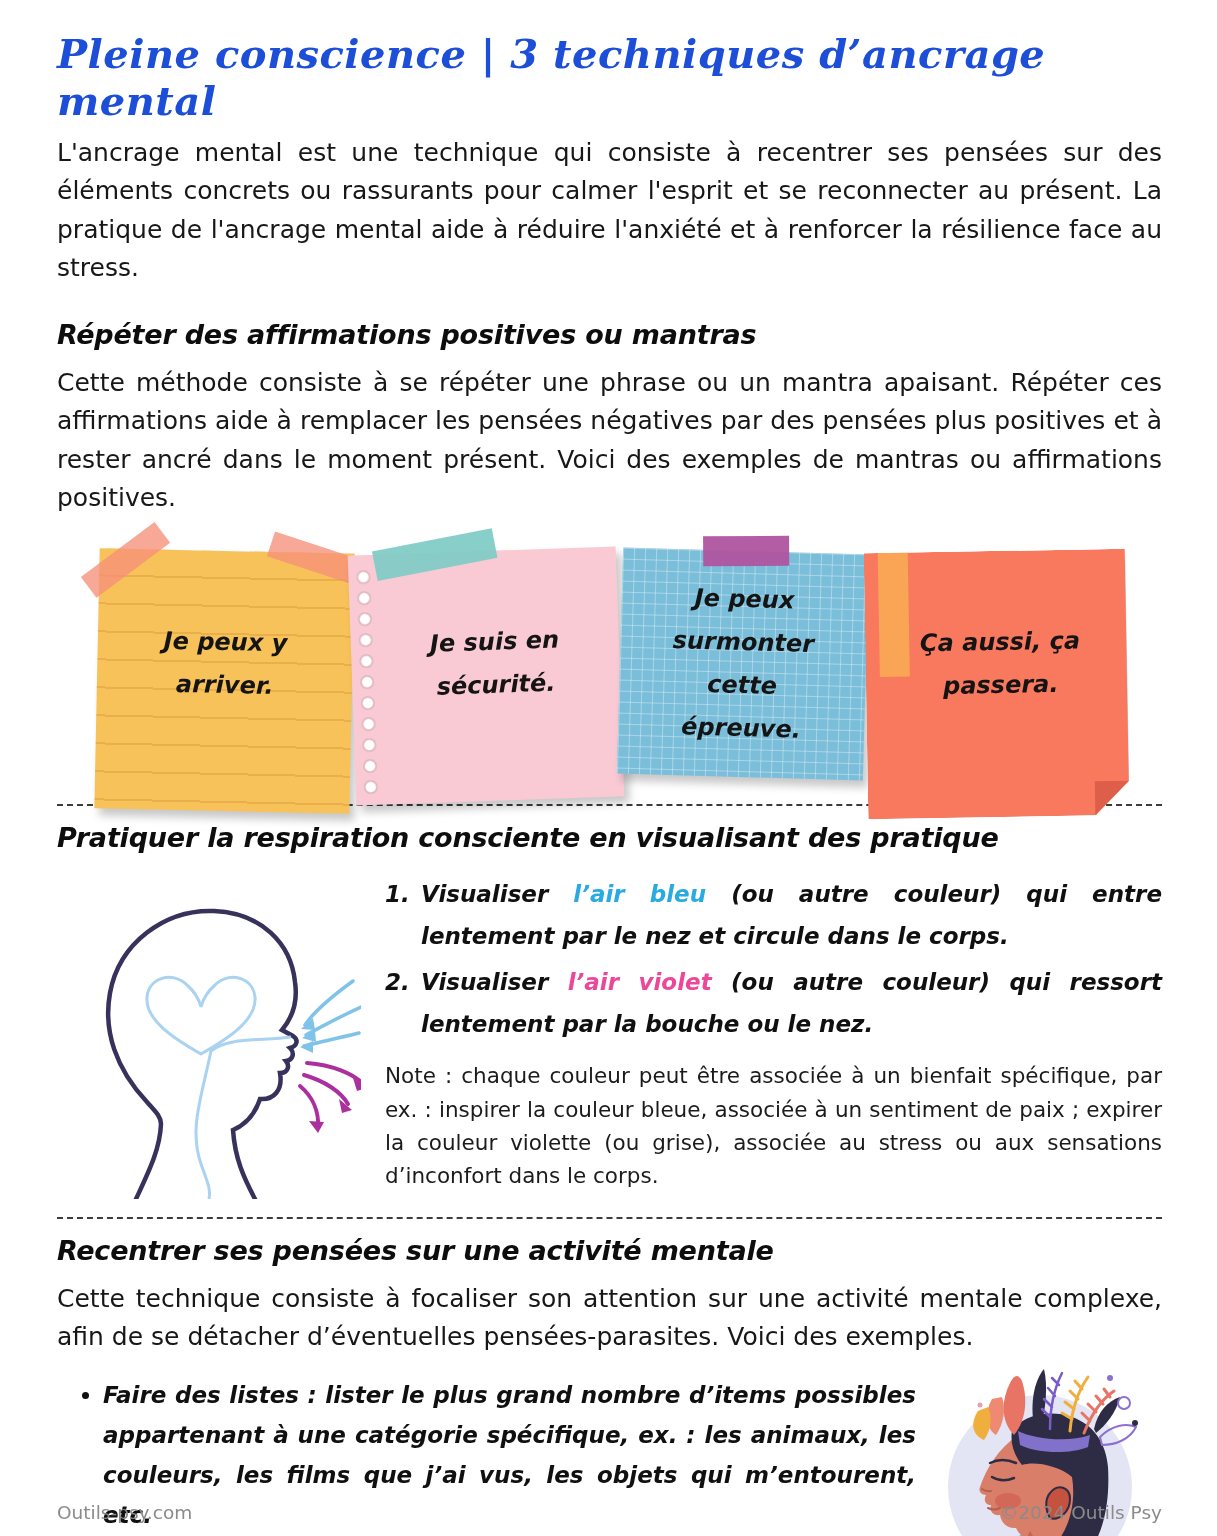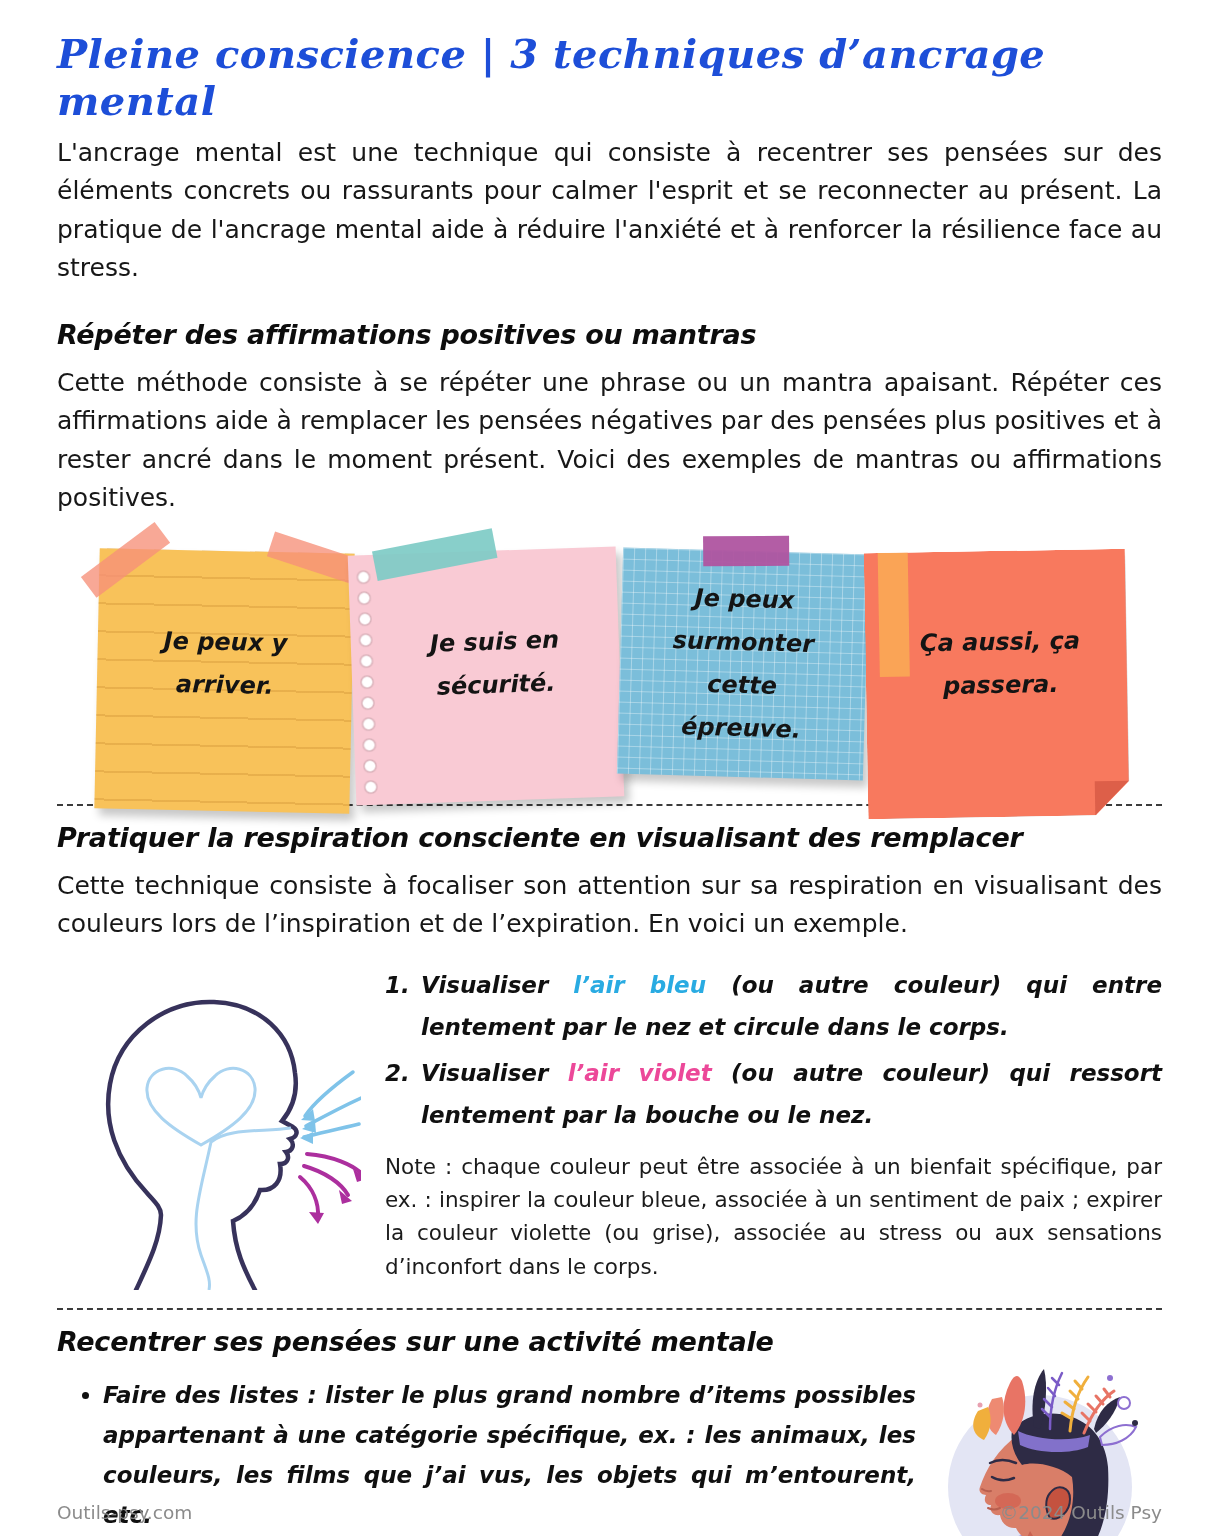--- a/index.html
+++ b/index.html
@@ -102,22 +102,21 @@
         <span class="tape tape-orange"></span>
         <span class="fold"></span>
         <span class="note-text">Ça aussi, ça passera.</span>
       </div>
     </div>
   </div>
 
   <div class="divider"></div>
 
   <div>
-    <h2 class="hand-heading">Pratiquer la respiration consciente en visualisant des remplacer</h2>
-    <p class="body-text">Cette technique consiste à focaliser son attention sur sa respiration en visualisant des couleurs lors de l’inspiration et de l’expiration. En voici un exemple.</p>
+    <h2 class="hand-heading">Pratiquer la respiration consciente en visualisant des pratique</h2>
 
     <div class="breath-row">
       <svg class="breath-illust" viewBox="0 0 300 330">
         <g>
           <path d="M 75,330 C 88,302 99,280 100,255 C 100,247 93,241 86,233 C 55,200 42,162 49,124 C 58,74 104,40 153,42 C 200,44 230,74 234,113 C 237,133 231,149 221,161 L 232,167 C 238,171 236,177 229,179 C 234,184 232,191 225,192 C 229,197 227,204 219,204 C 222,221 213,231 199,230 C 194,245 184,256 172,261 C 174,290 183,309 194,330" fill="none" stroke="#37325b" stroke-width="4.5" stroke-linecap="round"></path>
         </g>
         <g>
           <path d="M 140,185 C 110,168 84,150 86,128 C 88,108 112,102 126,116 C 134,123 138,130 140,138 C 142,130 146,123 154,116 C 168,102 192,108 194,128 C 196,150 170,168 140,185 Z" fill="none" stroke="#a9d3f0" stroke-width="3"></path>
           <path d="M 230,168 C 200,172 168,168 150,182 C 140,230 128,260 140,295 C 146,312 150,320 148,330" fill="none" stroke="#a9d3f0" stroke-width="3"></path>
         </g>
@@ -152,20 +151,21 @@
         </ol>
         <p class="note-paragraph">Note : chaque couleur peut être associée à un bienfait spécifique, par ex. : inspirer la couleur bleue, associée à un sentiment de paix ; expirer la couleur violette (ou grise), associée au stress ou aux sensations d’inconfort dans le corps.</p>
       </div>
     </div>
   </div>
 
   <div class="divider"></div>
 
   <div>
     <h2 class="hand-heading">Recentrer ses pensées sur une activité mentale</h2>
+    <p class="body-text">Cette technique consiste à focaliser son attention sur une activité mentale complexe, afin de se détacher d’éventuelles pensées-parasites. Voici des exemples.</p>
 
     <div class="activity-row">
       <ul class="bullets">
         <li>Faire des listes : lister le plus grand nombre d’items possibles appartenant à une catégorie spécifique, ex. : les animaux, les couleurs, les films que j’ai vus, les objets qui m’entourent, etc.</li>
         <li>Réaliser un exercice mental : compter à l’envers de 50 à 0, épeler des mots, reciter un poème ou les paroles d’une chanson, etc.</li>
       </ul>
 
       <svg class="mind-illust" viewBox="0 0 240 215">
         <defs>
           <clipPath id="circClip">

